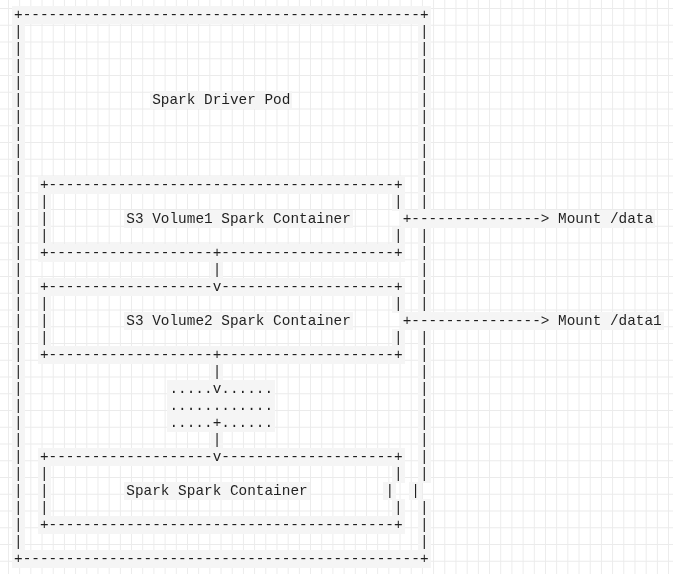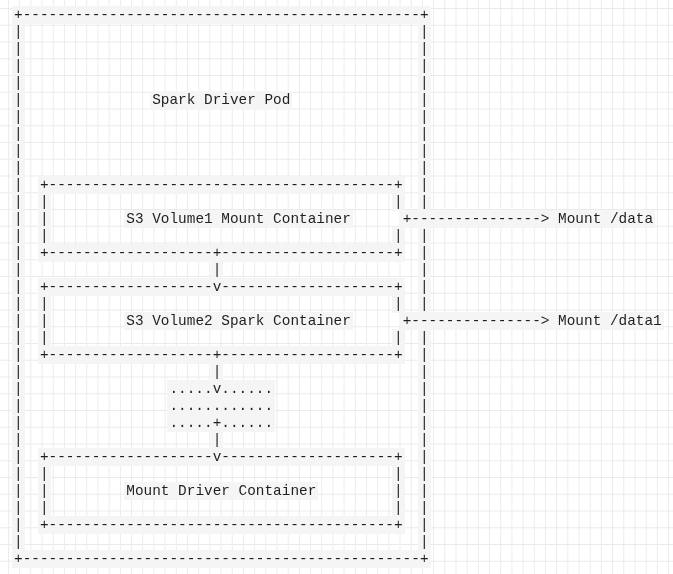--- a/index.html
+++ b/index.html
@@ -51,34 +51,34 @@
 <span class="c">|</span>                                              <span class="c">|</span>
 <span class="c">|</span>                                              <span class="c">|</span>
 <span class="c">|</span>                                              <span class="c">|</span>
 <span class="c">|</span>               <span class="c">Spark Driver Pod</span>               <span class="c">|</span>
 <span class="c">|</span>                                              <span class="c">|</span>
 <span class="c">|</span>                                              <span class="c">|</span>
 <span class="c">|</span>                                              <span class="c">|</span>
 <span class="c">|</span>                                              <span class="c">|</span>
 <span class="c">|</span>  <span class="c">+----------------------------------------+</span>  <span class="c">|</span>
 <span class="c">|</span>  <span class="c">|</span>                                        <span class="c">|</span>  <span class="c">|</span>
-<span class="c">|</span>  <span class="c">|</span>         <span class="c">S3 Volume1 Mount Container</span>      <span class="c">+---------------&gt; Mount /data</span>
+<span class="c">|</span>  <span class="c">|</span>         <span class="c">S3 Volume1 Spark Container</span>      <span class="c">+---------------&gt; Mount /data</span>
 <span class="c">|</span>  <span class="c">|</span>                                        <span class="c">|</span>  <span class="c">|</span>
 <span class="c">|</span>  <span class="c">+-------------------+--------------------+</span>  <span class="c">|</span>
 <span class="c">|</span>                      <span class="c">|</span>                       <span class="c">|</span>
 <span class="c">|</span>  <span class="c">+-------------------v--------------------+</span>  <span class="c">|</span>
 <span class="c">|</span>  <span class="c">|</span>                                        <span class="c">|</span>  <span class="c">|</span>
 <span class="c">|</span>  <span class="c">|</span>         <span class="c">S3 Volume2 Spark Container</span>      <span class="c">+---------------&gt; Mount /data1</span>
 <span class="c">|</span>  <span class="c">|</span>                                        <span class="c">|</span>  <span class="c">|</span>
 <span class="c">|</span>  <span class="c">+-------------------+--------------------+</span>  <span class="c">|</span>
 <span class="c">|</span>                      <span class="c">|</span>                       <span class="c">|</span>
 <span class="c">|</span>                 <span class="c">.....v......</span>                 <span class="c">|</span>
 <span class="c">|</span>                 <span class="c">............</span>                 <span class="c">|</span>
 <span class="c">|</span>                 <span class="c">.....+......</span>                 <span class="c">|</span>
 <span class="c">|</span>                      <span class="c">|</span>                       <span class="c">|</span>
 <span class="c">|</span>  <span class="c">+-------------------v--------------------+</span>  <span class="c">|</span>
 <span class="c">|</span>  <span class="c">|</span>                                        <span class="c">|</span>  <span class="c">|</span>
-<span class="c">|</span>  <span class="c">|</span>         <span class="c">Mount Driver Container</span>         <span class="c">|</span>  <span class="c">|</span>
+<span class="c">|</span>  <span class="c">|</span>         <span class="c">Spark Spark Container</span>         <span class="c">|</span>  <span class="c">|</span>
 <span class="c">|</span>  <span class="c">|</span>                                        <span class="c">|</span>  <span class="c">|</span>
 <span class="c">|</span>  <span class="c">+----------------------------------------+</span>  <span class="c">|</span>
 <span class="c">|</span>                                              <span class="c">|</span>
 <span class="c">+----------------------------------------------+</span></pre>
 </div>
 
 </body></html>

